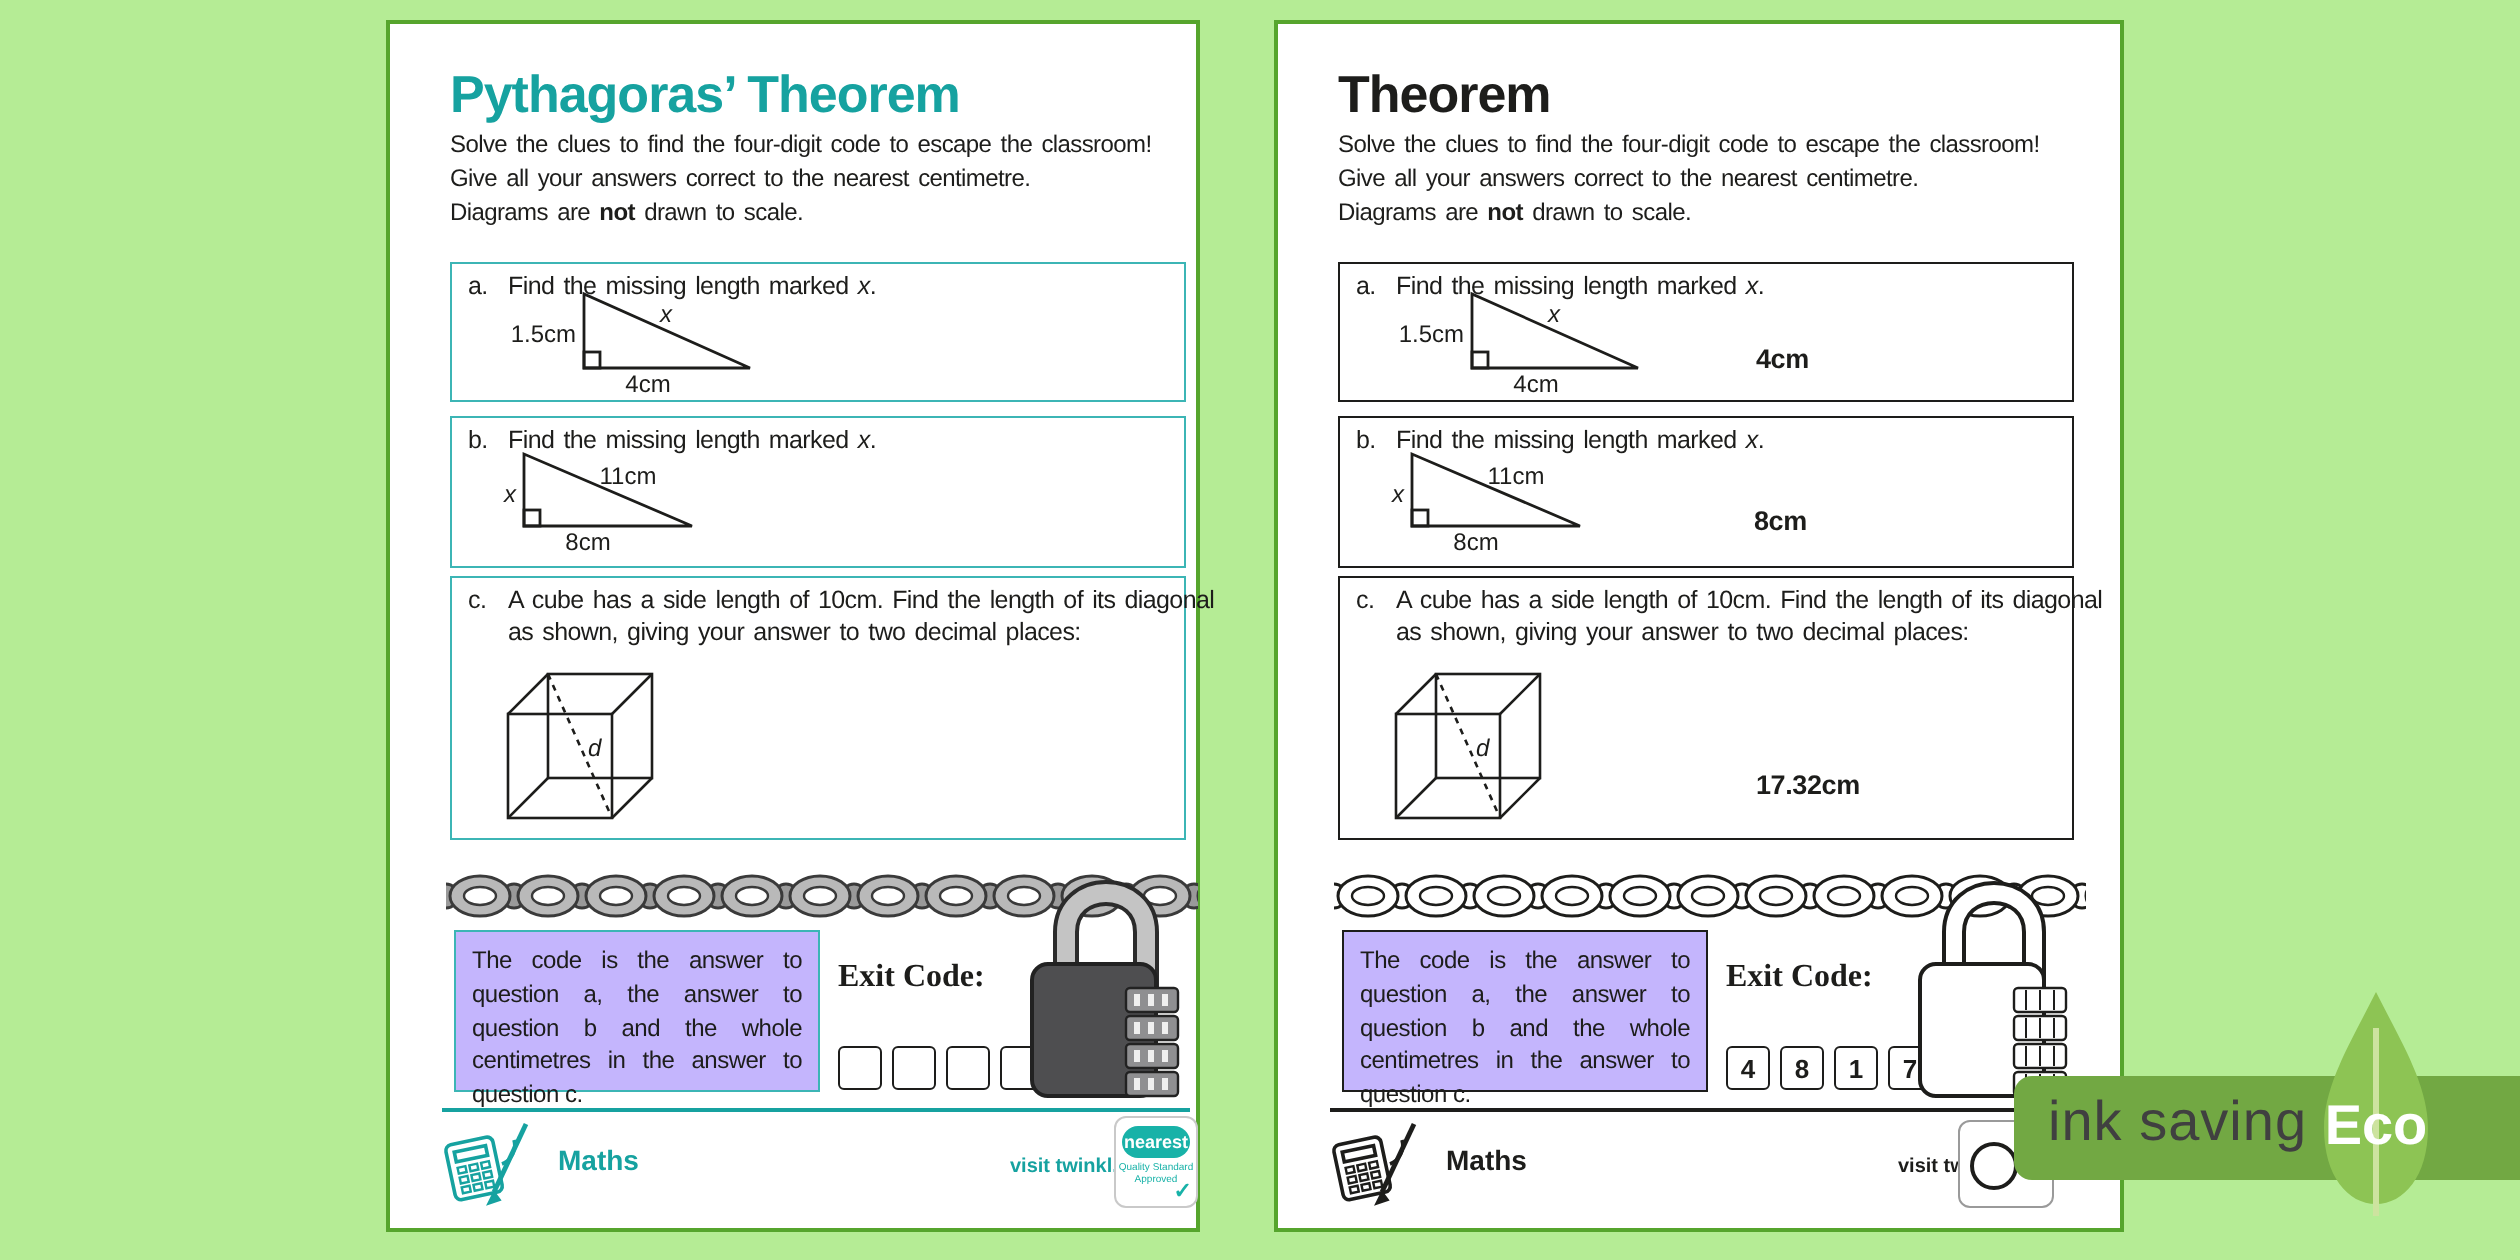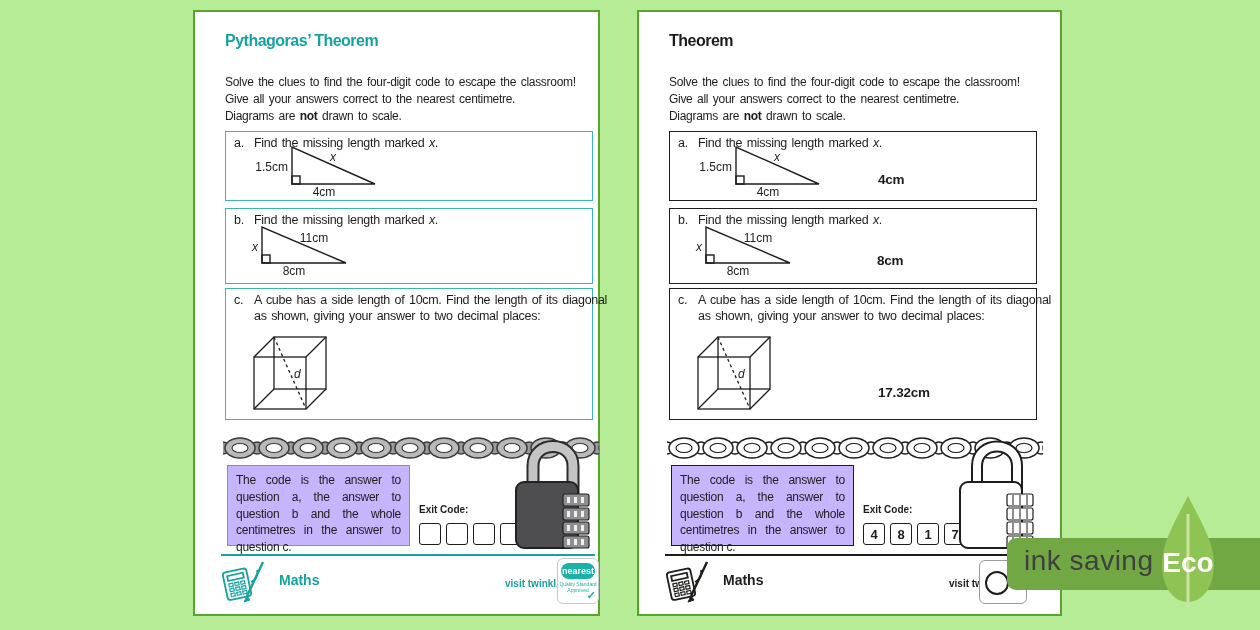--- a/index.html
+++ b/index.html
@@ -2,23 +2,23 @@
 <html><head>
 <meta charset="utf-8">
 <style>
   html,body{margin:0;padding:0;}
   .stage{position:relative;width:1260px;height:630px;background:#b5ec95;overflow:hidden;
          font-family:"Liberation Sans",sans-serif;color:#1d1d1b;}
   .page{position:absolute;top:10px;height:606px;background:#fff;border:2px solid #56a52d;
         box-sizing:border-box;}
   .page.left{left:193px;width:407px;--bb:#3cb5b5;--accent:#16a2a0;}
   .page.right{left:637px;width:425px;--bb:#1d1d1b;--accent:#1d1d1b;}
-  .title{position:absolute;left:30px;top:20px;font-size:16px;font-weight:bold;letter-spacing:-0.5px;
+  .title{position:absolute;left:30px;top:20px;font-size:26px;font-weight:bold;letter-spacing:-0.5px;
          color:var(--accent);white-space:nowrap;}
-  .intro{position:absolute;left:30px;top:62px;font-size:12px;line-height:17px;
+  .intro{position:absolute;left:30px;top:52px;font-size:12px;line-height:17px;
          letter-spacing:-0.3px;word-spacing:1.6px;white-space:nowrap;}
   .qbox{position:absolute;left:30px;width:368px;border:1.5px solid var(--bb);box-sizing:border-box;
         background:#fff;}
   .qbox.qa{top:119px;height:70px;}
   .qbox.qb{top:196px;height:76px;}
   .qbox.qc{top:276px;height:132px;}
   .qline{position:absolute;left:8px;top:4px;font-size:12.5px;letter-spacing:-0.3px;
          word-spacing:1.4px;white-space:nowrap;}
   .qline2{position:absolute;left:28px;top:20px;font-size:12.5px;letter-spacing:-0.3px;
           word-spacing:1.4px;white-space:nowrap;}
@@ -27,21 +27,21 @@
   .dlab{font-size:12px;fill:#1d1d1b;font-family:"Liberation Sans",sans-serif;}
   .answer{position:absolute;font-weight:bold;font-size:13.5px;letter-spacing:-0.2px;}
   .ans-a{left:208px;top:40px;}
   .ans-b{left:207px;top:44px;}
   .ans-c{left:208px;top:96px;}
   .chain{position:absolute;left:28px;top:423px;width:376px;height:26px;}
   .padlock{position:absolute;left:318px;top:412px;width:80px;height:128px;z-index:3;}
   .codebox{position:absolute;left:32px;top:453px;width:183px;height:81px;border:1.5px solid var(--bb);
            box-sizing:border-box;padding:6px 8px 0 8px;font-size:12px;line-height:1.4;
            text-align:justify;letter-spacing:-0.25px;background:#c4b5fd;}
-  .exitlabel{position:absolute;left:224px;top:492px;font-size:10px;font-weight:bold;}
+  .exitlabel{position:absolute;left:224px;top:468px;font-size:16px;font-weight:bold;font-family:Liberation Serif, serif;}
   .digits{position:absolute;left:224px;top:511px;display:flex;gap:5px;}
   .digitbox{width:22px;height:22px;border:1.5px solid #1d1d1b;border-radius:3px;box-sizing:border-box;
             display:flex;align-items:center;justify-content:center;font-weight:bold;font-size:13px;
             background:#fff;}
   .footline{position:absolute;left:26px;right:3px;top:542px;height:2px;background:var(--accent);}
   .footicon{position:absolute;left:26px;top:548px;color:var(--accent);}
   .subject{position:absolute;left:84px;top:560px;font-size:14px;font-weight:bold;color:var(--accent);}
   .visit{position:absolute;left:278px;top:566px;font-size:10px;font-weight:bold;color:var(--accent);margin-left:32px;}
   .badge{position:absolute;left:362px;top:546px;width:42px;height:46px;background:#fff;
          border:1px solid #c9c9c9;border-radius:6px;box-sizing:border-box;}

